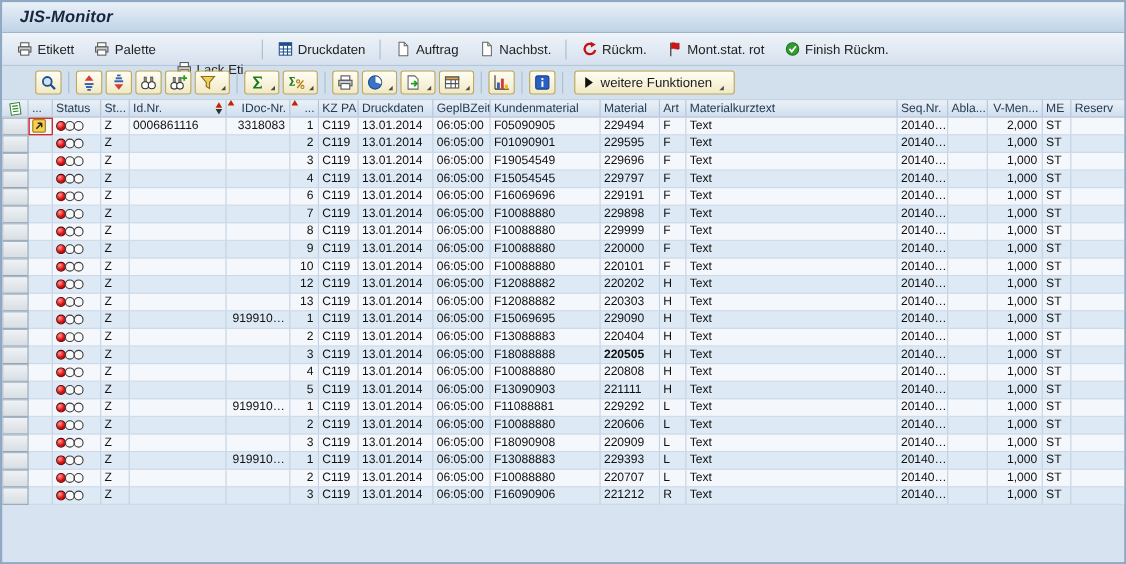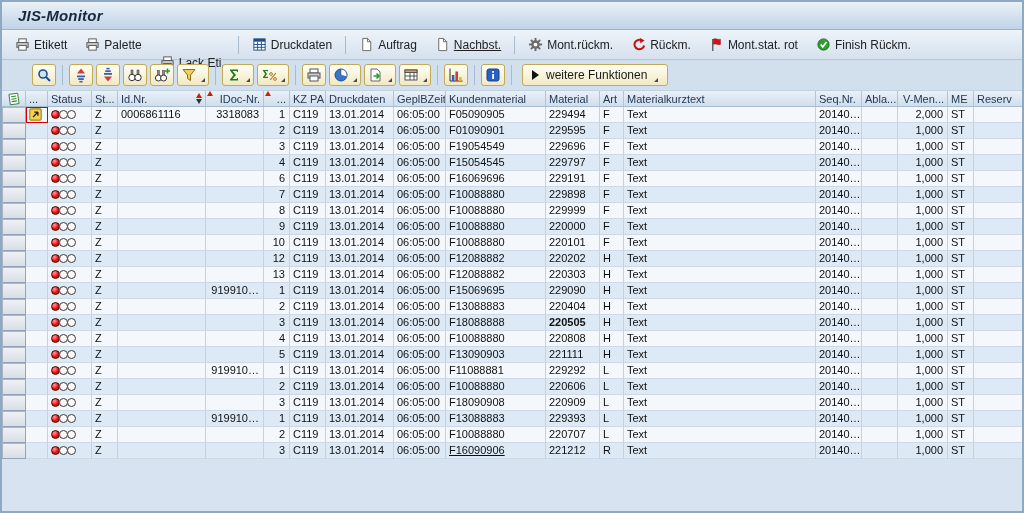--- a/index.html
+++ b/index.html
@@ -112,45 +112,30 @@
       <span class="vsep"></span>
       <button class="tb-btn" style="background: none;">
         <span class="icon">
           <svg width="15" height="15" viewBox="0 0 16 16">
             <path d="M4 1.5 h5 l3.5 3.5 v9.5 h-8.5 z" fill="#fff" stroke="#666"></path>
             <path d="M9 1.5 v3.5 h3.5" fill="none" stroke="#666"></path>
           </svg>
         </span>
         <span>Auftrag</span>
       </button>
-      <button class="tb-btn" style="background: none; text-decoration: underline;">
+      <button class="tb-btn" style="background: none;">
         <span class="icon">
           <svg width="15" height="15" viewBox="0 0 16 16">
             <path d="M4 1.5 h5 l3.5 3.5 v9.5 h-8.5 z" fill="#fff" stroke="#666"></path>
             <path d="M9 1.5 v3.5 h3.5" fill="none" stroke="#666"></path>
           </svg>
         </span>
         <span>Nachbst.</span>
       </button>
       <span class="vsep"></span>
-      <button class="tb-btn" style="background: none;">
-        <span class="icon">
-          <svg width="15" height="15" viewBox="0 0 16 16">
-            <g fill="#6a6a6a">
-              <rect x="7" y="1" width="2" height="14"></rect>
-              <rect x="1" y="7" width="14" height="2"></rect>
-              <rect x="7" y="1" width="2" height="14" transform="rotate(45 8 8)"></rect>
-              <rect x="7" y="1" width="2" height="14" transform="rotate(-45 8 8)"></rect>
-              <circle cx="8" cy="8" r="4.5"></circle>
-            </g>
-            <circle cx="8" cy="8" r="2" fill="#fff"></circle>
-          </svg>
-        </span>
-        <span>Mont.rückm.</span>
-      </button>
       <button class="tb-btn" style="background: none;">
         <span class="icon">
           <svg width="15" height="15" viewBox="0 0 16 16">
             <path d="M12 4 a5.2 5 0 1 0 2 5" fill="none" stroke="#c41111" stroke-width="2.2"></path>
             <path d="M9.5 1 l5 2.8 -4.6 2.8 z" fill="#c41111"></path>
           </svg>
         </span>
         <span>Rückm.</span>
       </button>
       <button class="tb-btn" style="background: none;">
@@ -917,21 +902,21 @@
               <span class="light off"></span>
               <span class="light off"></span>
             </span></div>
           <div class="cell" style="width: 26px;">Z</div>
           <div class="cell" style="width: 88px;"></div>
           <div class="cell num" style="width: 58px;"></div>
           <div class="cell num" style="width: 26px;">3</div>
           <div class="cell" style="width: 36px;">C119</div>
           <div class="cell" style="width: 68px;">13.01.2014</div>
           <div class="cell" style="width: 52px;">06:05:00</div>
-          <div class="cell" style="width: 100px; text-decoration: underline;">F16090906</div>
+          <div class="cell" style="width: 100px;">F16090906</div>
           <div class="cell" style="width: 54px;">221212</div>
           <div class="cell" style="width: 24px;">R</div>
           <div class="cell" style="width: 192px;">Text</div>
           <div class="cell" style="width: 46px;">20140…</div>
           <div class="cell" style="width: 36px;"></div>
           <div class="cell num" style="width: 50px;">1,000</div>
           <div class="cell" style="width: 26px;">ST</div>
           <div class="cell" style="width: 52px;"></div>
         </div>
       </div>

